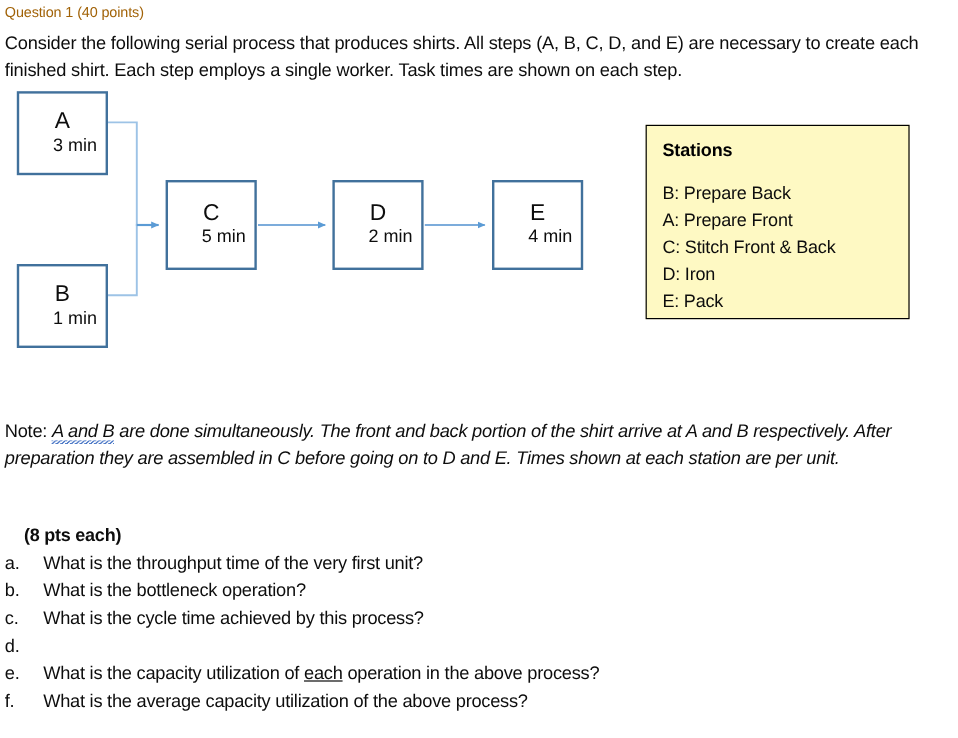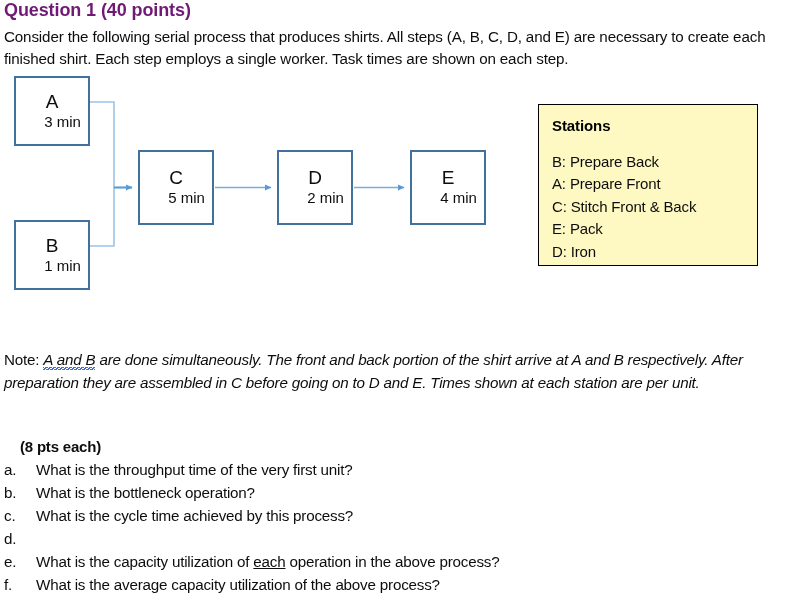--- a/index.html
+++ b/index.html
@@ -14,24 +14,24 @@
     overflow: hidden;
     font-family: "Liberation Sans", sans-serif;
     color: #000000;
   }
 
   
   .q-heading {
     position: absolute;
     left: 4px;
     top: -1px;
-    font-size: 18px;
+    font-size: 12px;
     line-height: 23px;
-    color: #701a75;
-    font-weight: 700;
+    color: #a16207;
+    font-weight: 400;
     white-space: nowrap;
     letter-spacing: -0.1px;
   }
 
   
   .intro {
     position: absolute;
     left: 4px;
     top: 26px;
     width: 780px;
@@ -220,22 +220,22 @@
     <span class="pb-label">E</span>
     <span class="pb-time">4 min</span>
   </div>
 </div>
 
 <div id="stations">
   <div class="st-title">Stations</div>
   <div class="st-item">B: Prepare Back</div>
   <div class="st-item">A: Prepare Front</div>
   <div class="st-item">C: Stitch Front &amp; Back</div>
+  <div class="st-item">D: Iron</div>
   <div class="st-item">E: Pack</div>
-  <div class="st-item">D: Iron</div>
 </div>
 
 <div class="note"><span class="note-lead">Note: </span><span class="spell">A and B</span><span> are done simultaneously. The front and back portion of the shirt arrive at A and B respectively.  After preparation they are assembled in C before going on to D and E.  Times shown at each station are per unit.</span></div>
 
 <div class="pts">(8 pts each)</div>
 
 <div id="qlist">
   <div class="q-item">
     <span class="q-marker">a.</span>
     <span>What is the throughput time of the very first unit?</span>

